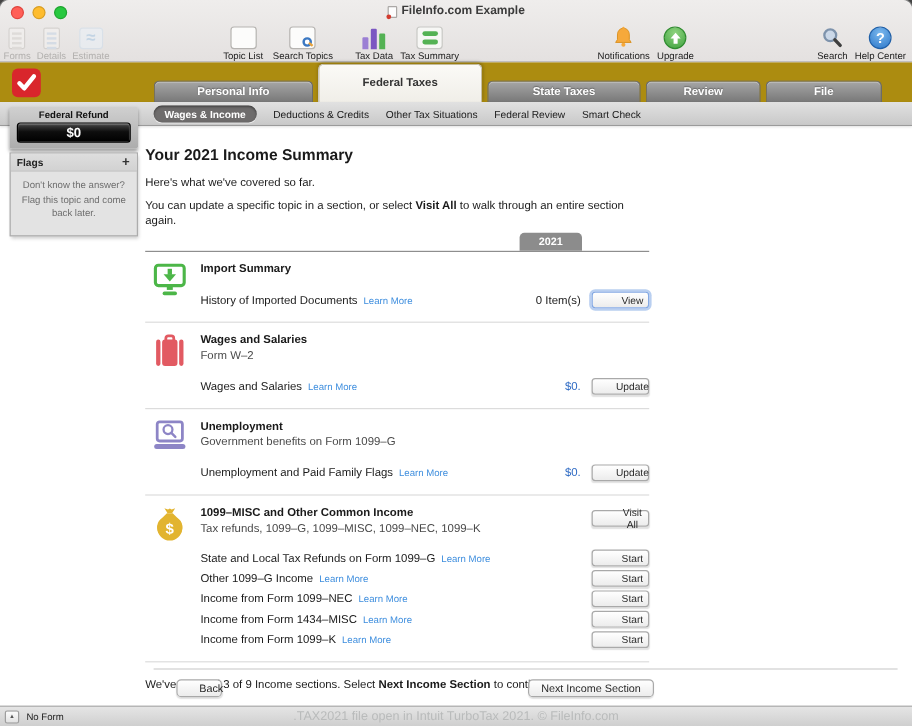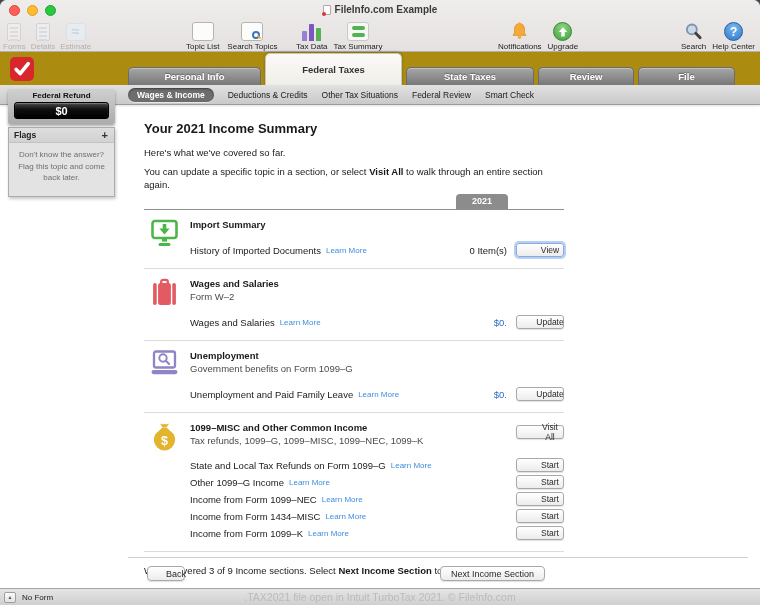--- a/index.html
+++ b/index.html
@@ -104,21 +104,21 @@
     box-shadow:inset 0 1px 1px rgba(255,255,255,.3); }
   .flags { position:absolute; left:8px; top:127px; width:107px; background:#E3E3E3;
     border:1px solid #ACACAC; box-shadow:1px 2px 3px rgba(0,0,0,.22); }
   .flags-head { display:flex; justify-content:space-between; align-items:center; padding:2px 6px 2px 5px;
     border-bottom:1px solid #C2C2C2; background:linear-gradient(#DEDEDE,#D2D2D2);
     font-size:8.5px; font-weight:bold; color:#222; }
   .flags-add { font-size:11px; font-weight:bold; color:#333; line-height:9px; cursor:default; }
   .flags-body { padding:6px 8px 12px; font-size:8px; color:#6E6E6E; text-align:center; line-height:1.45; }
 
   
-  .main { position:absolute; left:144px; top:114px; width:420px; color:#1A1A1A; }
+  .main { position:absolute; left:121px; top:114px; width:420px; color:#1A1A1A; }
   .page-title { font-size:13px; font-weight:bold; margin-top:7px; }
   .intro { font-size:9.5px; margin-top:11px; }
   .guide { font-size:9.5px; margin-top:7px; line-height:1.4; width:412px; }
   .year-row { margin-top:3px; height:15px; position:relative; border-bottom:1px solid #8E8E8E; }
   .year-tab { position:absolute; right:56px; bottom:0; width:52px; height:15px; background:#8C8C8C;
     border-radius:4px 4px 0 0; color:#fff; font-size:9px; font-weight:bold;
     text-align:center; line-height:15px; }
 
   .topic { display:flex; padding:7px 0 9px; border-bottom:1px solid #DCDCDC; }
   .sec-icon { width:46px; padding:2px 0 0 5px; flex:none; }
@@ -401,21 +401,21 @@
       </div>
       <div class="sec-body">
         <div class="sec-head">
           <div class="sec-titles">
             <div class="sec-title">Unemployment</div>
             <div class="sec-sub">Government benefits on Form 1099–G</div>
           </div>
         </div>
         <div class="sec-rows">
           <div class="row">
-            <span class="row-label">Unemployment and Paid Family Leave</span>
+            <span class="row-label">Unemployment and Paid Family Flags</span>
             <a class="learn-more">Learn More</a>
             <span class="spacer"></span>
             <span class="row-value val-amount">$0.</span>
             <button class="btn">Update</button>
           </div>
         </div>
       </div>
     </div>
 
     <div class="topic" style="border-bottom:1px solid #DCDCDC;">

